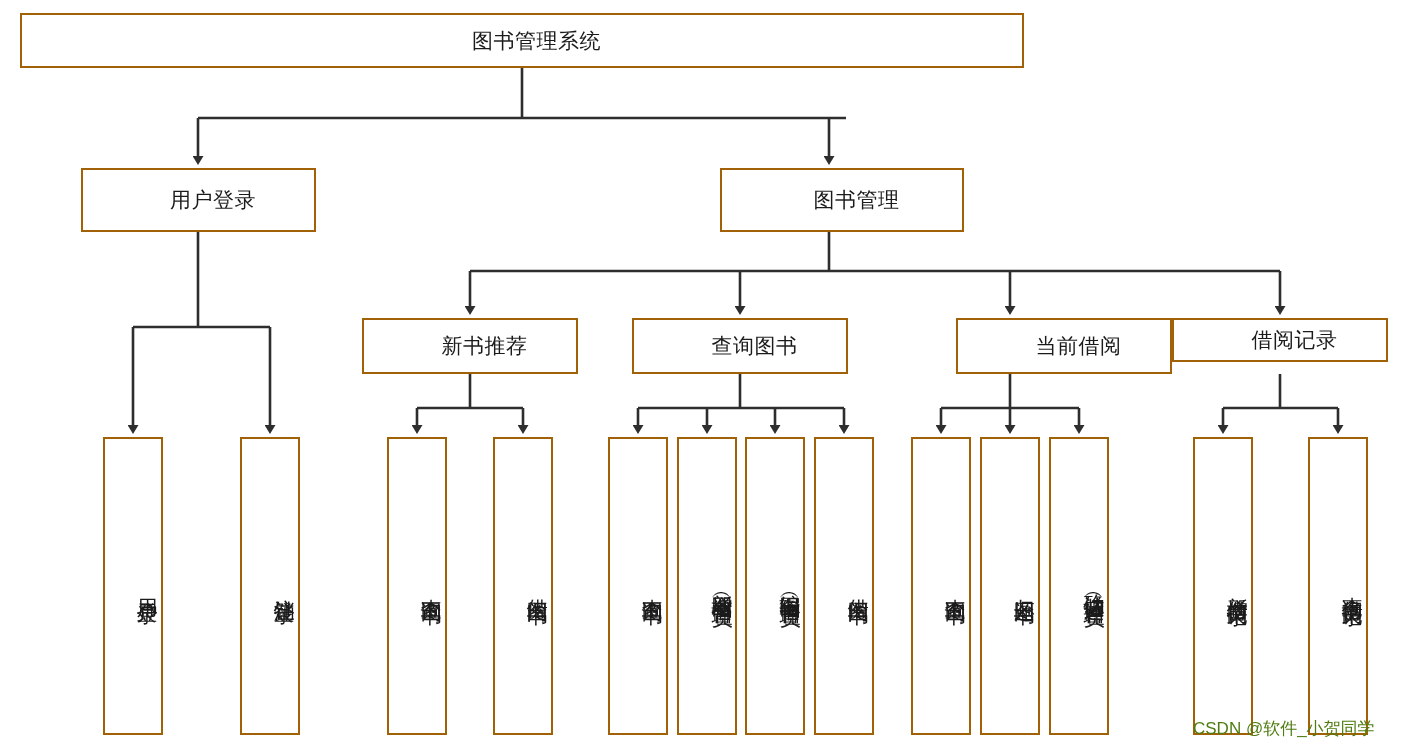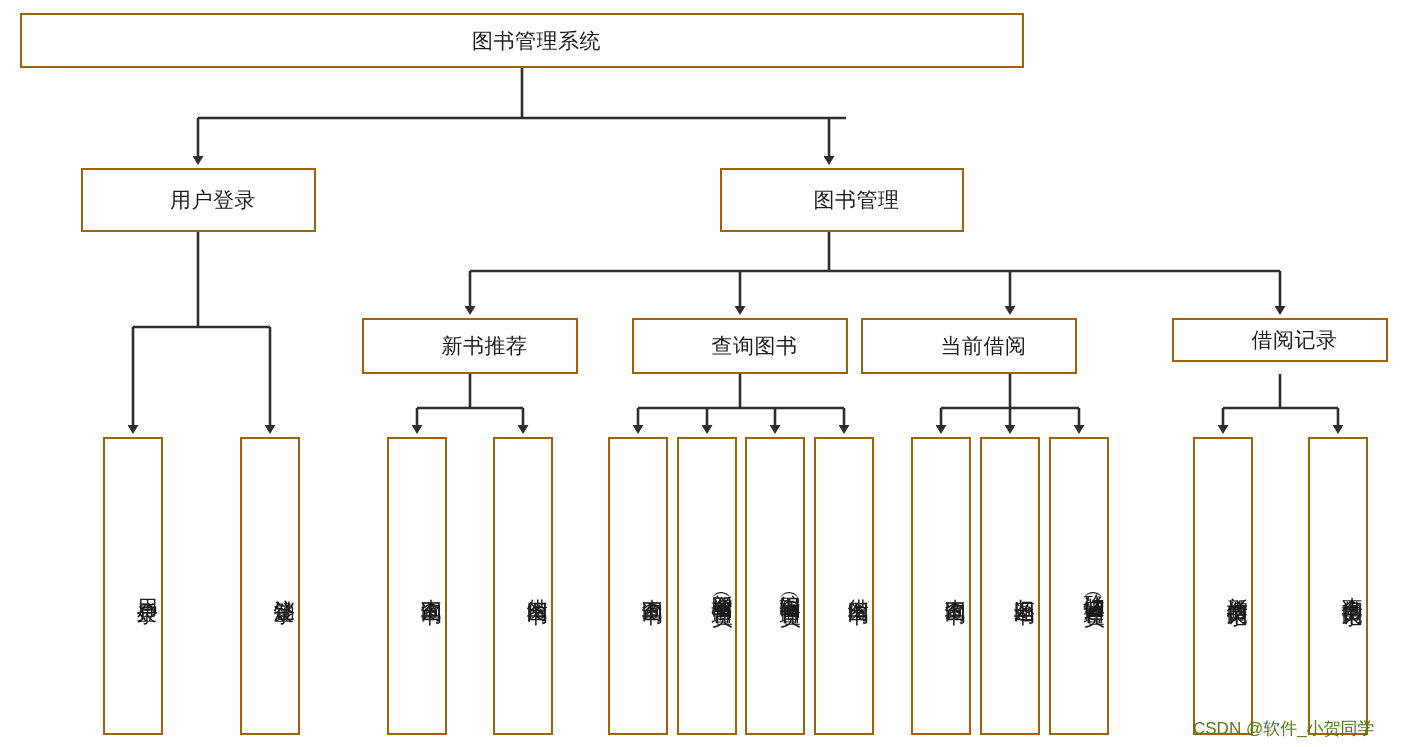--- a/index.html
+++ b/index.html
@@ -132,21 +132,21 @@
   <div class="node horizontal" style="left:720px; top:168px; width:244px; height:64px;">
     <span class="node-label">图书管理</span>
   </div>
 
   <div class="node horizontal" style="left:362px; top:318px; width:216px; height:56px;">
     <span class="node-label">新书推荐</span>
   </div>
   <div class="node horizontal" style="left:632px; top:318px; width:216px; height:56px;">
     <span class="node-label">查询图书</span>
   </div>
-  <div class="node horizontal" style="left:861px; top:318px; width:216px; height:56px;">
+  <div class="node horizontal" style="left:956px; top:318px; width:216px; height:56px;">
     <span class="node-label">当前借阅</span>
   </div>
   <div class="node horizontal" style="left:1172px; top:318px; width:216px; height:44px;">
     <span class="node-label">借阅记录</span>
   </div>
 
   <div class="node vertical" style="left:103px; top:437px; width:60px; height:298px;">
     <span class="node-label">用户登录</span>
   </div>
   <div class="node vertical" style="left:240px; top:437px; width:60px; height:298px;">

